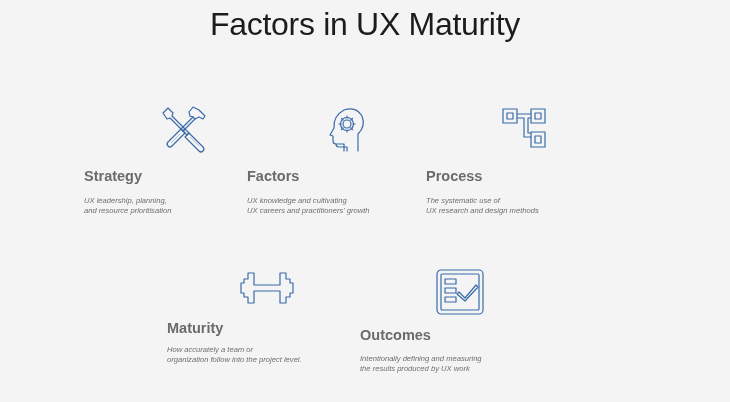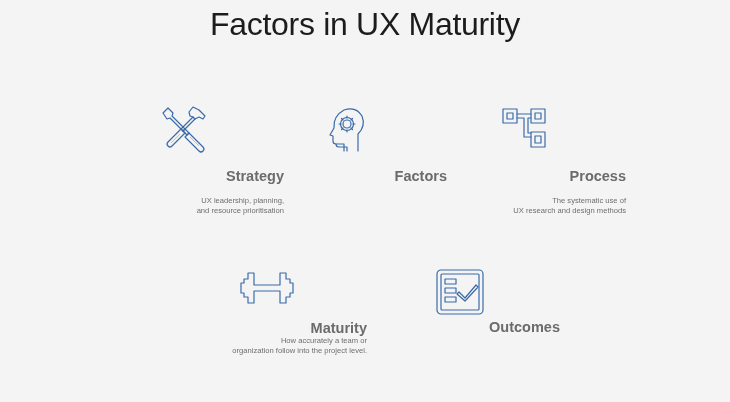--- a/index.html
+++ b/index.html
@@ -5,28 +5,28 @@
   html, body { margin: 0; padding: 0; }
   body {
     width: 730px; height: 402px; background: #f4f4f4; position: relative; overflow: hidden;
     font-family: "Liberation Sans", sans-serif;
   }
   .title {
     position: absolute; left: 0; right: 0; top: 6px; text-align: center;
     font-size: 32px; font-weight: normal; color: #1c1c1c; letter-spacing: -0.3px;
   }
   .card {
-    position: absolute; width: 200px; text-align: right;
+    position: absolute; width: 200px; text-align: left;
   }
   .card .icon { display: block; margin: 0 auto; }
   .card .name {
     font-size: 14.5px; font-weight: bold; color: #6b6b6b; margin-top: 14px;
   }
   .card .desc {
-    font-size: 7.6px; color: #6e6e6e; line-height: 10px; margin-top: 12px; white-space: pre-line;
+    font-size: 7.6px; color: #6e6e6e; line-height: 10px; margin-top: 12px; white-space: pre-line; font-style: italic;
   }
   svg .s { fill: none; stroke: #3a6aa8; stroke-width: 1.2; stroke-linejoin: round; stroke-linecap: round; }
   svg .s2 { fill: none; stroke: #9db5d6; stroke-width: 0.8; }
 </style>
 </head>
 <body>
 
 <div class="title">Factors in UX Maturity</div>
 
 <div class="card" style="left:84px; top:104px;">
@@ -50,20 +50,22 @@
 
 <div class="card" style="left:247px; top:104px;">
   <svg class="icon" width="50" height="50" viewBox="0 0 50 50">
     <path class="s" d="M22 47 L22 40 L14 40 Q11 40 11 37 L11 32 L8 31 L12 24 Q11 12 22 6 Q34 2 40 12 Q44 22 36 30 L36 47"></path>
     <path class="s" d="M25 47 L25 43 L17 43 Q14 43 14 40"></path>
     <circle class="s" cx="25" cy="20" r="4"></circle>
     <path class="s" d="M25 12 L25 14 M25 26 L25 28 M17 20 L19 20 M31 20 L33 20 M19.5 14.5 L21 16 M29 24 L30.5 25.5 M19.5 25.5 L21 24 M29 16 L30.5 14.5"></path>
     <circle class="s" cx="25" cy="20" r="6.5"></circle>
   </svg>
   <div class="name">Factors</div>
+  <div class="desc">UX knowledge and cultivating
+UX careers and practitioners' growth</div>
 </div>
 
 <div class="card" style="left:426px; top:104px;">
   <svg class="icon" width="50" height="50" viewBox="0 0 50 50">
     <rect class="s" x="2" y="5" width="14" height="14"></rect>
     <rect class="s" x="6" y="9" width="6" height="6"></rect>
     <rect class="s" x="30" y="5" width="14" height="14"></rect>
     <rect class="s" x="34" y="9" width="6" height="6"></rect>
     <rect class="s" x="30" y="28" width="14" height="15"></rect>
     <rect class="s" x="34" y="32" width="6" height="7"></rect>
@@ -72,27 +74,29 @@
   <div class="name">Process</div>
   <div class="desc">The systematic use of
 UX research and design methods</div>
 </div>
 
 <div class="card" style="left:167px; top:268px;">
   <svg class="icon" width="54" height="40" viewBox="0 0 54 40">
     <path class="s" d="M1 15 L4 15 L4 11 L8 11 L8 5 L14 5 L14 17 L40 17 L40 5 L46 5 L46 11 L50 11 L50 15 L53 15 L53 25 L50 25 L50 29 L46 29 L46 35 L40 35 L40 23 L14 23 L14 35 L8 35 L8 29 L4 29 L4 25 L1 25 Z"></path>
   </svg>
   <div class="name" style="margin-top:12px;">Maturity</div>
-  <div class="desc" style="margin-top:0;">How accurately a team or
+  <div class="desc" style="margin-top:9px;">How accurately a team or
 organization follow into the project level.</div>
 </div>
 
 <div class="card" style="left:360px; top:268px;">
   <svg class="icon" width="50" height="48" viewBox="0 0 50 48">
     <rect class="s" x="2" y="2" width="46" height="44" rx="4"></rect>
     <rect class="s" x="6" y="6" width="38" height="36" rx="1"></rect>
     <rect class="s" x="10" y="11" width="11" height="5"></rect>
     <rect class="s" x="10" y="20" width="11" height="5"></rect>
     <rect class="s" x="10" y="29" width="11" height="5"></rect>
     <path class="s" d="M24 24 L30 30 L41 17 L43 19 L30 33 L22 26 Z"></path>
   </svg>
-  <div class="name" style="margin-top:3px;">Outcomes</div>
+  <div class="name" style="margin-top:11px;">Outcomes</div>
+  <div class="desc" style="margin-top:11px;">Intentionally defining and measuring
+the results produced by UX work</div>
 </div>
 
 </body></html>

